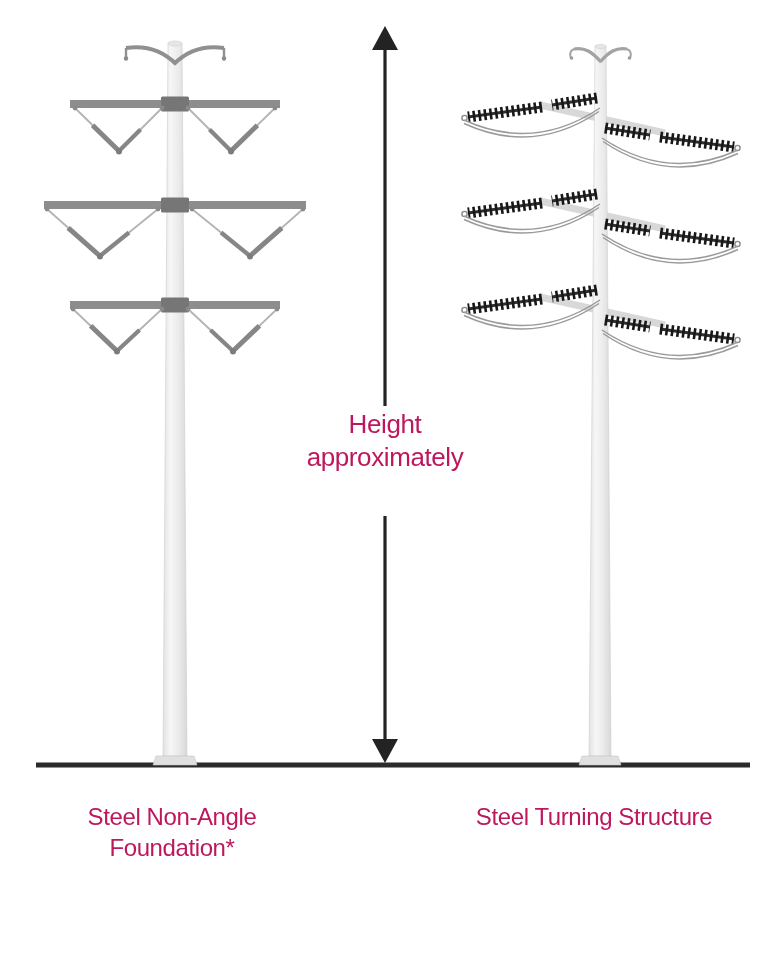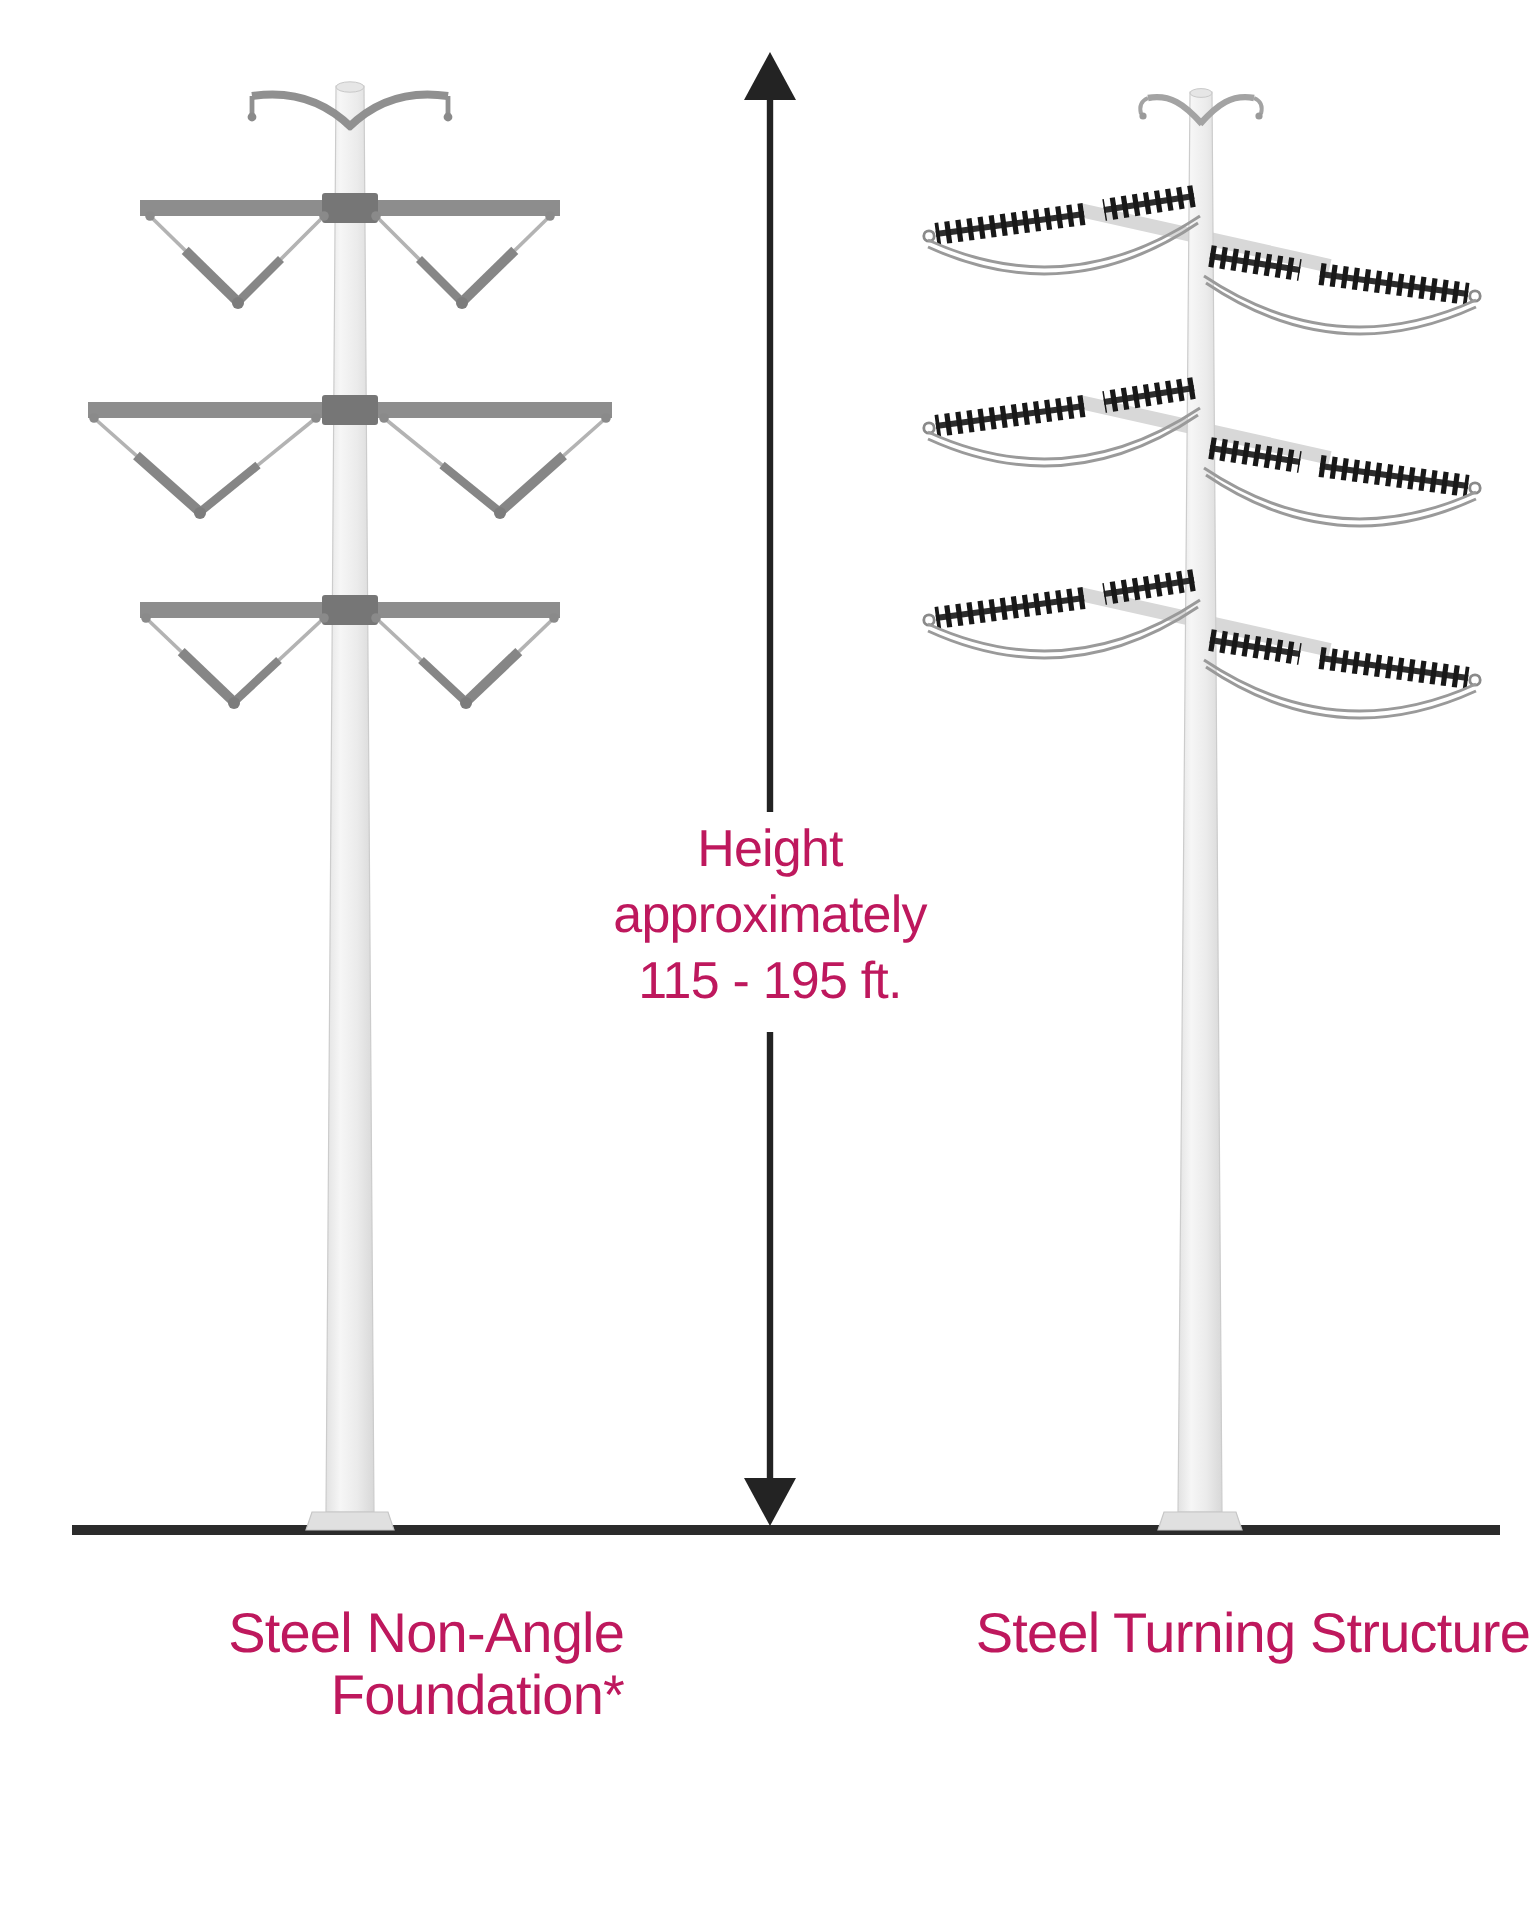--- a/index.html
+++ b/index.html
@@ -17,24 +17,24 @@
     position: absolute;
     text-align: center;
     color: #be185d;
     letter-spacing: -0.4px;
   }
   .height-label {
     left: 255px; top: 408px; width: 260px;
     font-size: 26px; line-height: 33px;
   }
   .struct-label {
-    font-size: 28px; line-height: 31px; text-align: right;
+    font-size: 24px; line-height: 31px;
   }
   .label-left  { left: 32px;  top: 801px; width: 280px; }
-  .label-right { left: 443px; top: 801px; width: 322px; }
+  .label-right { left: 433px; top: 801px; width: 322px; }
   .footnote {
     position: absolute;
     left: 28px; top: 925px; width: 724px;
     font-size: 21px; line-height: 25px;
     color: #bdbdbd;
     letter-spacing: -0.2px;
     text-align: left;
   }
 </style>
 </head>
@@ -223,21 +223,20 @@
         <circle cx="737.5" cy="340" r="2.6" fill="none" stroke="#8a8a8a" stroke-width="1.4"></circle>
         <path d="M738,342 Q668,374 602,330" fill="none" stroke="#9a9a9a" stroke-width="1.5"></path>
         <path d="M738,345.5 Q668,377.5 603,333.5" fill="none" stroke="#9a9a9a" stroke-width="1.5"></path>
       </g>
     </g>
   </svg>
 
   <div class="txt-block height-label">
     <div>Height</div>
     <div>approximately</div>
-    <div>115 - 195 ft.</div>
   </div>
 
   <div class="txt-block struct-label label-left">
     <div>Steel Non-Angle</div>
     <div>Foundation*</div>
   </div>
 
   <div class="txt-block struct-label label-right">
     <div>Steel Turning Structure</div>
   </div>

